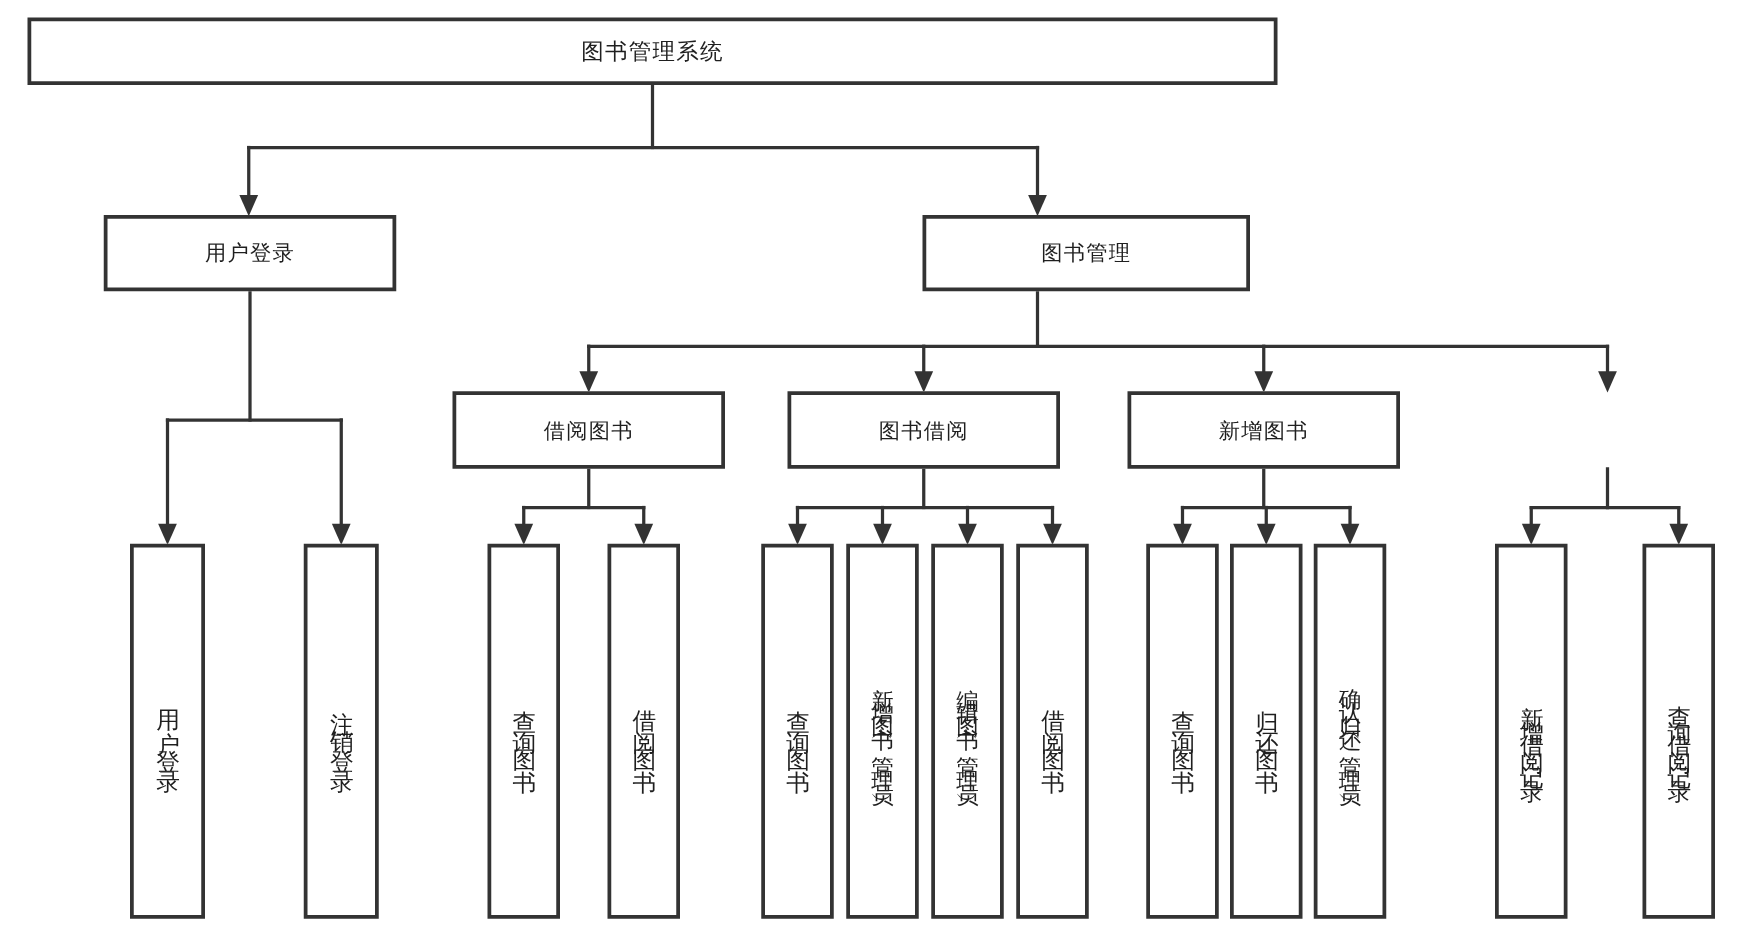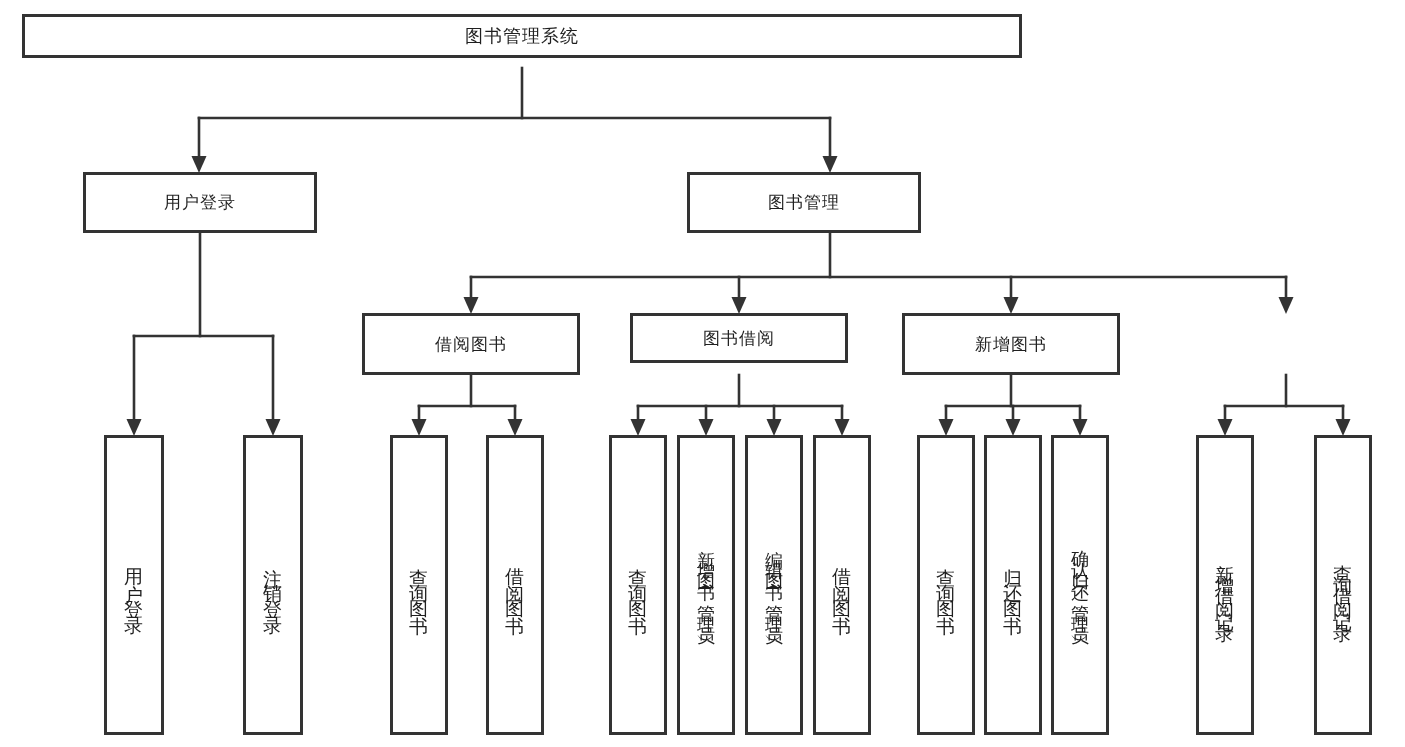--- a/index.html
+++ b/index.html
@@ -136,35 +136,35 @@
     <line x1="1013" y1="406" x2="1013" y2="421"></line>
       <polygon points="1013,436 1005.5,419 1020.5,419"></polygon>
     <line x1="1080" y1="406" x2="1080" y2="421"></line>
       <polygon points="1080,436 1072.5,419 1087.5,419"></polygon>
     <line x1="1225" y1="406" x2="1225" y2="421"></line>
       <polygon points="1225,436 1217.5,419 1232.5,419"></polygon>
     <line x1="1343" y1="406" x2="1343" y2="421"></line>
       <polygon points="1343,436 1335.5,419 1350.5,419"></polygon>
   </svg>
 
-  <div class="node root" style="left:22px;top:14px;width:1000px;height:44px">
+  <div class="node root" style="left:22px;top:14px;width:1000px;height:54px">
     <span>图书管理系统</span>
   </div>
 
   <div class="node branch" style="left:83px;top:172px;width:234px;height:61px">
     <span>用户登录</span>
   </div>
-  <div class="node branch" style="left:687px;top:172px;width:234px;height:61px">
+  <div class="node branch" style="left:738px;top:172px;width:262px;height:61px">
     <span>图书管理</span>
   </div>
 
   <div class="node branch" style="left:362px;top:313px;width:218px;height:62px">
     <span>借阅图书</span>
   </div>
-  <div class="node branch" style="left:630px;top:313px;width:218px;height:50px">
+  <div class="node branch" style="left:630px;top:313px;width:218px;height:62px">
     <span>图书借阅</span>
   </div>
   <div class="node branch" style="left:902px;top:313px;width:218px;height:62px">
     <span>新增图书</span>
   </div>
 
   <div class="leaf" style="left:104px;top:435px;width:60px">
     <span>用户登录</span>
   </div>
   <div class="leaf" style="left:243px;top:435px;width:60px">

